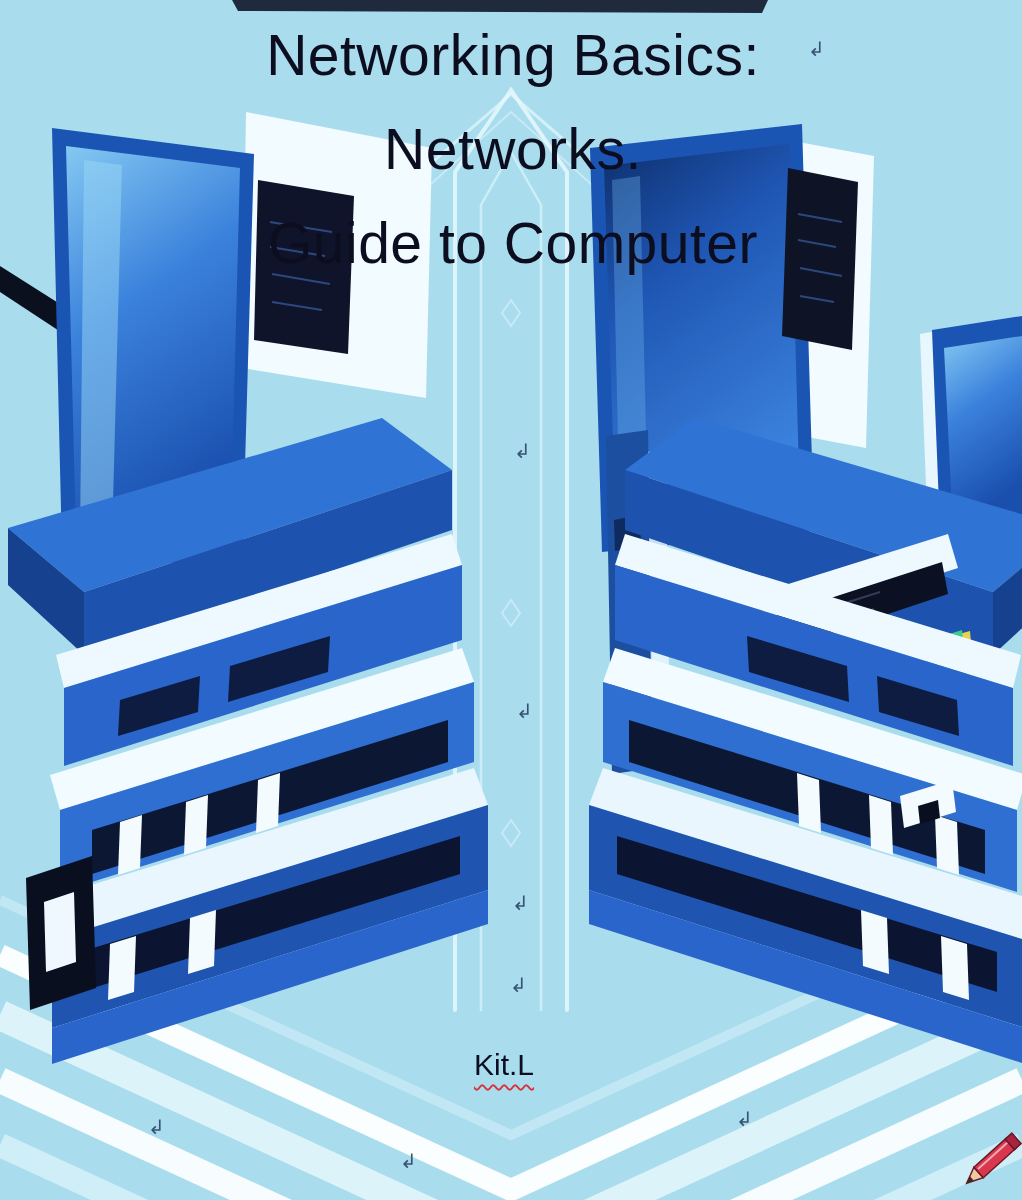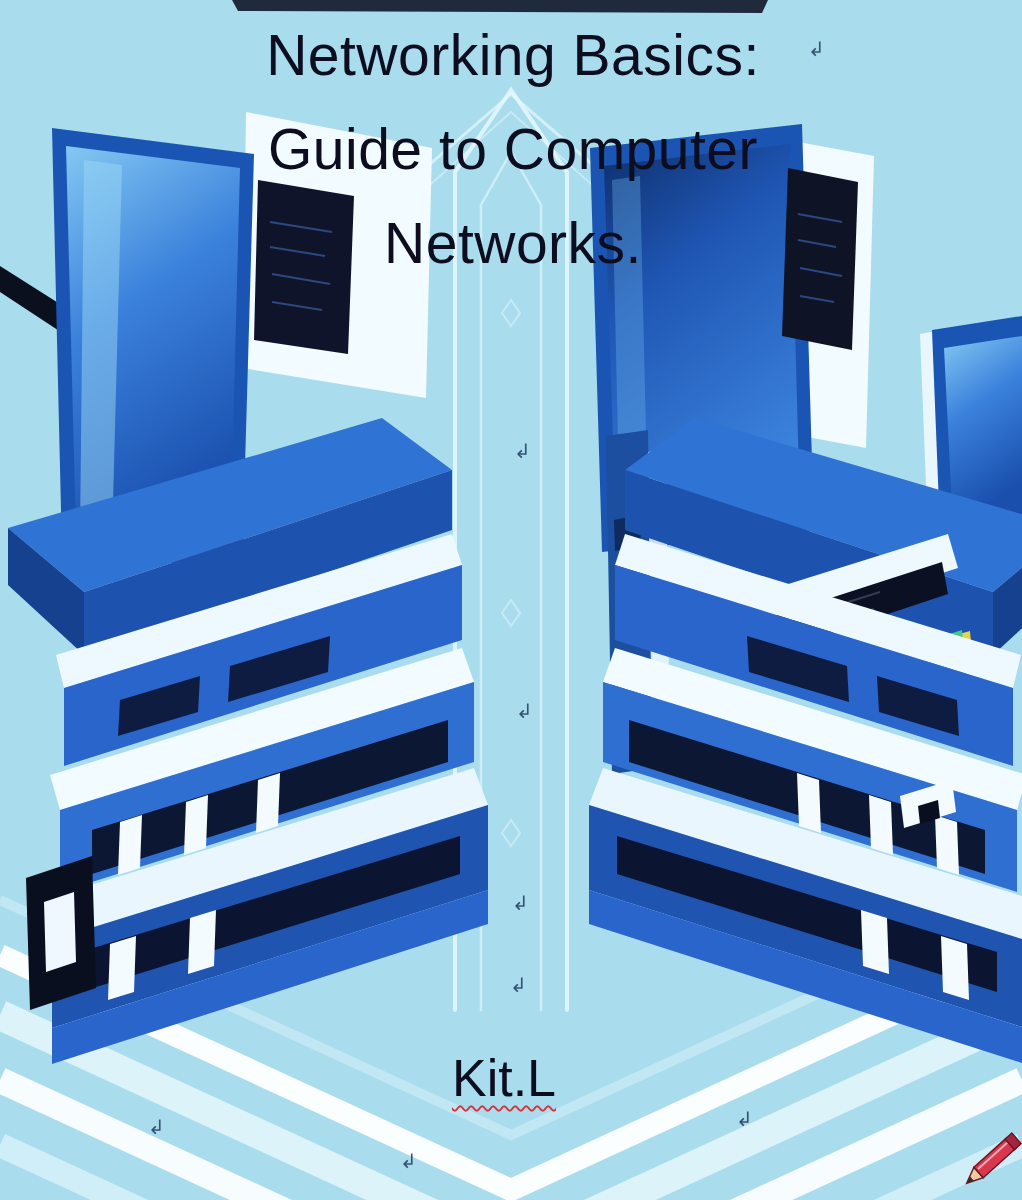--- a/index.html
+++ b/index.html
@@ -36,21 +36,21 @@
     position: absolute;
     top: 1048px;
     left: 0;
     right: 14px;
     text-align: center;
     z-index: 5;
   }
   .author {
     display: inline-block;
     color: var(--title-text, #0d0d20);
-    font-size: 52px;
+    font-size: 30px;
     font-weight: 400;
     text-decoration-line: underline;
     text-decoration-style: wavy;
     text-decoration-color: var(--underline, #d8323c);
     text-decoration-thickness: 2px;
     text-underline-offset: 9px;
   }
   .mark { font-size: 20px; fill: #243a5e; opacity: 0.85; }
 </style>
 </head>
@@ -208,21 +208,21 @@
       <polygon points="0,7 16,0 16,14" fill="#f0c9a2" stroke="#6b1626" stroke-width="1.5"></polygon>
       <polygon points="0,7 7,4 7,10" fill="#402a22"></polygon>
       <rect x="16" y="0" width="44" height="14" fill="#d8374d" stroke="#6b1626" stroke-width="1.5"></rect>
       <line x1="18" y1="4" x2="58" y2="4" stroke="#f0a9b2" stroke-width="2"></line>
       <rect x="58" y="0" width="9" height="14" fill="#a62440" stroke="#6b1626" stroke-width="1.5"></rect>
     </g>
   </svg>
 
   <header class="title-block">
     <div class="title-line">Networking Basics:</div>
+    <div class="title-line">Networks.</div>
     <div class="title-line">Guide to Computer</div>
-    <div class="title-line">Networks.</div>
   </header>
 
   <div class="author-wrap">
     <span class="author">Kit.L</span>
   </div>
 
 </div>
 
 </body></html>

